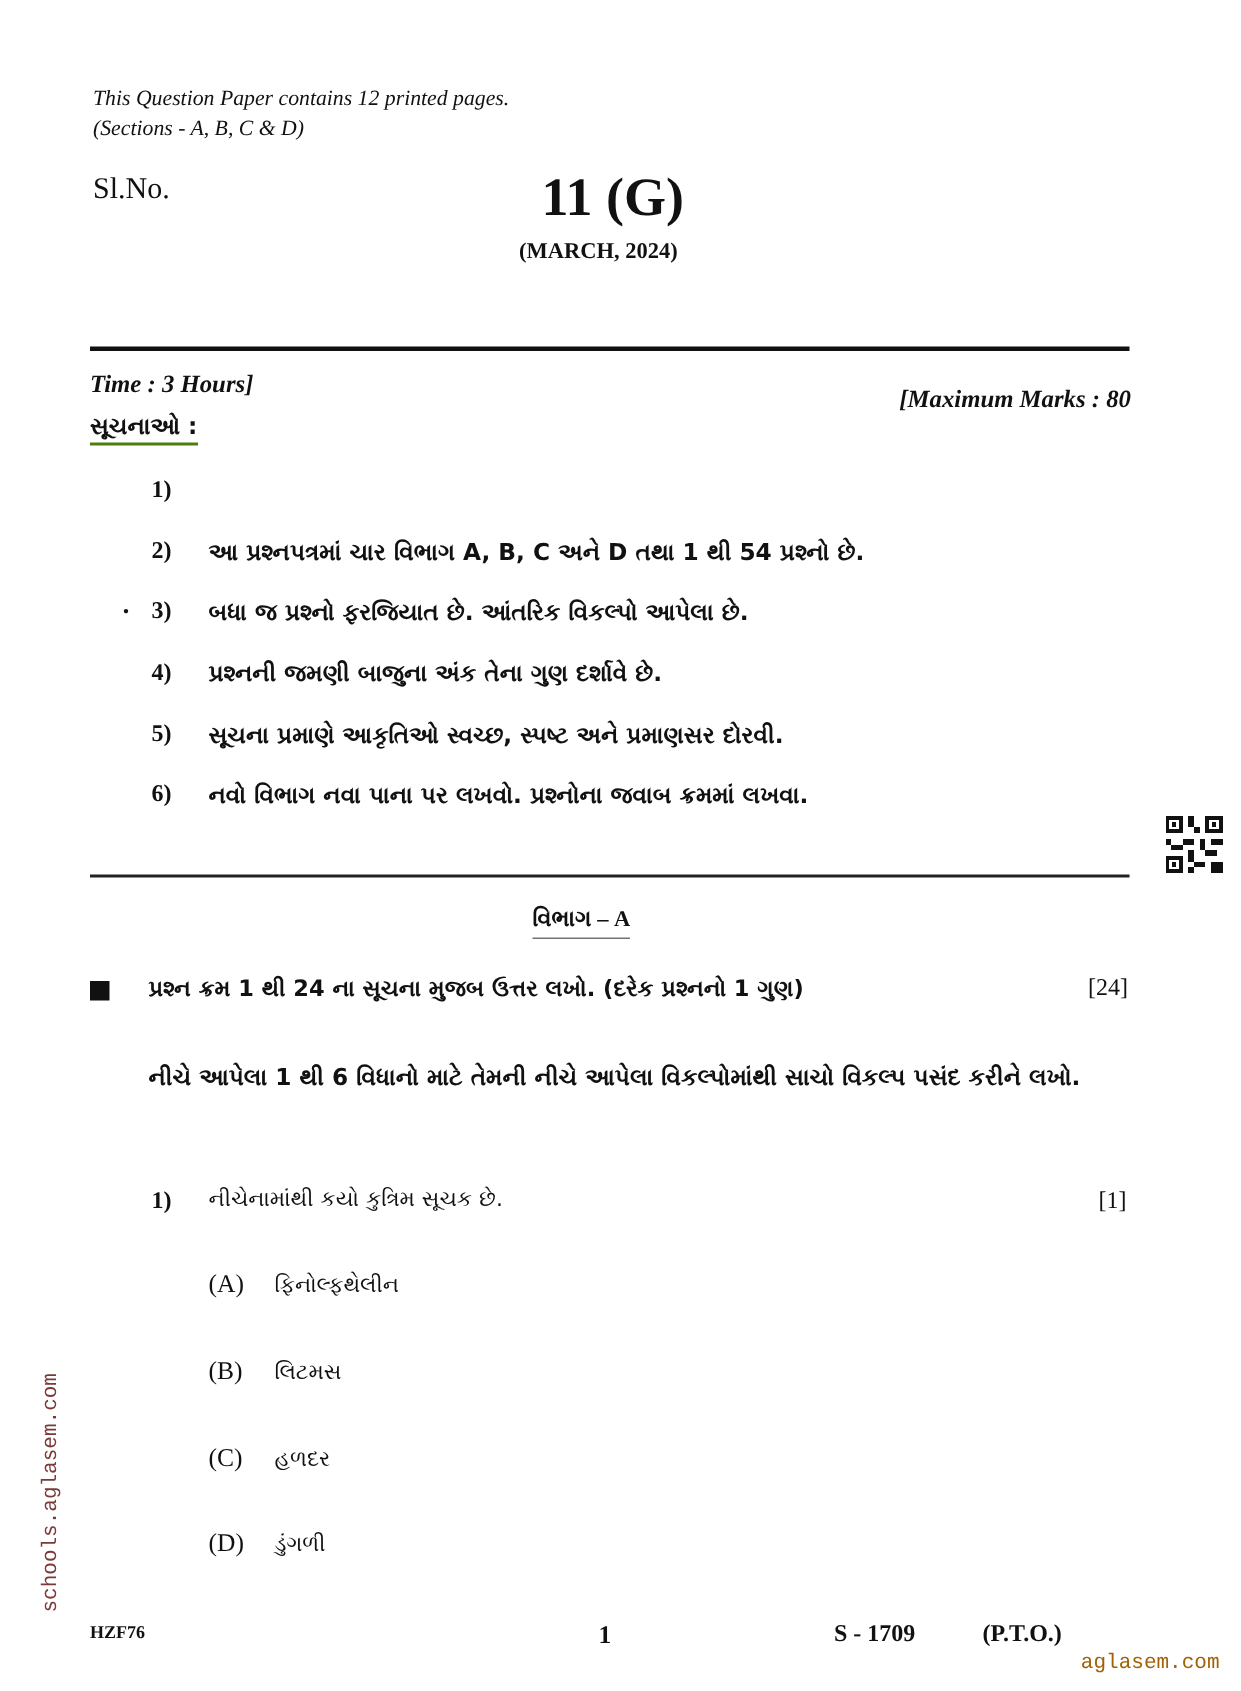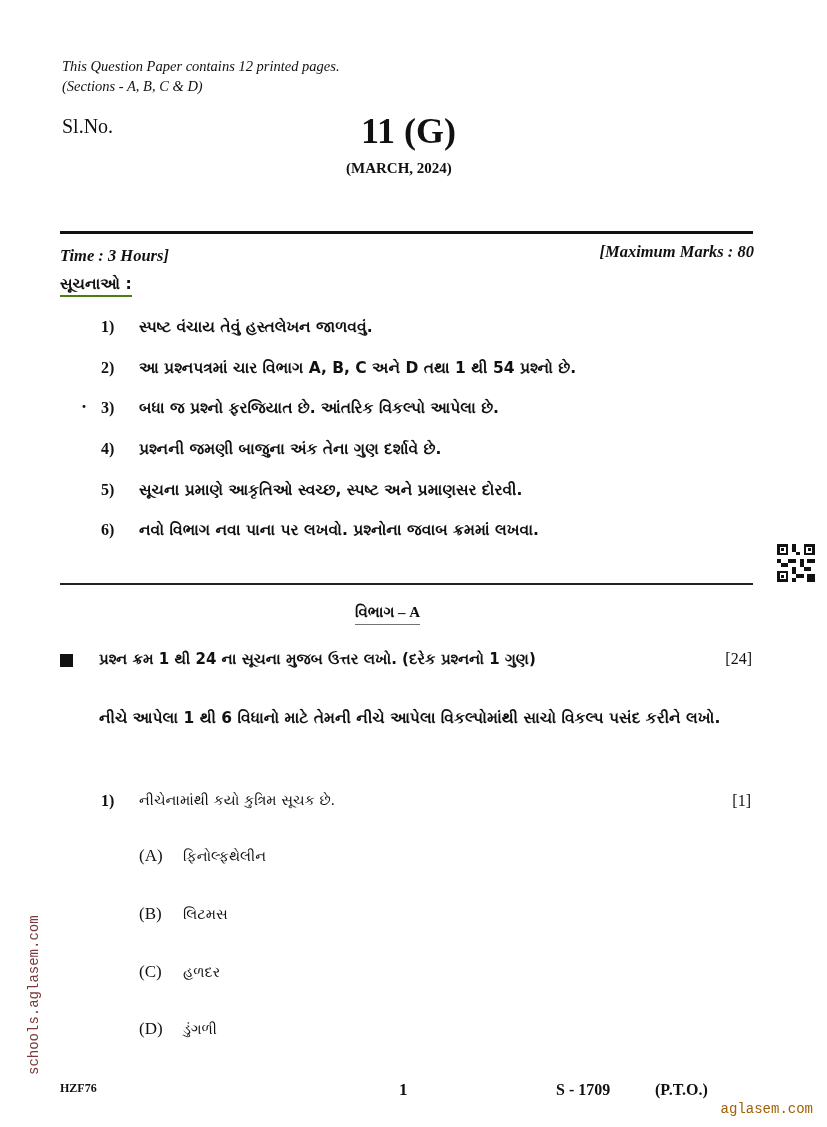--- a/index.html
+++ b/index.html
@@ -8,21 +8,21 @@
       font-family: "Liberation Serif", serif; color: #111;
     }
     .abs { position: absolute; }
     .intro1 { left: 62px; top: 58px; font-size: 14.5px; font-style: italic; }
     .intro2 { left: 62px; top: 78px; font-size: 14.5px; font-style: italic; font-weight: normal; }
     .slno { left: 62px; top: 115px; font-size: 20px; }
     .code { left: 361px; top: 110px; font-size: 36px; font-weight: bold; }
     .month { left: 346px; top: 160px; font-size: 15px; font-weight: bold; }
     .rule-top { left: 60px; top: 231px; width: 693px; height: 3px; background: #111; }
     .time { left: 60px; top: 246px; font-size: 16.5px; font-style: italic; font-weight: bold; }
-    .marks { right: 73px; top: 242px; font-size: 16.5px; font-style: italic; font-weight: bold; }
+    .marks { right: 73px; top: 256px; font-size: 16.5px; font-style: italic; font-weight: bold; }
     .instr-head { left: 60px; top: 275px; font-size: 15.5px; font-weight: bold; font-family: "DejaVu Sans", sans-serif; border-bottom: 2px solid #4d7c0f; padding-bottom: 2px; }
     .instr { left: 101px; font-size: 15.5px; font-weight: bold; font-family: "DejaVu Sans", sans-serif; display: flex; }
     .instr .num { width: 38px; font-family: "Liberation Serif", serif; font-size: 16px; }
     .bullet-dot { left: 81px; top: 397px; font-size: 18px; font-weight: bold; }
     .rule-mid { left: 60px; top: 583px; width: 693px; height: 2px; background: #222; }
     .section { left: 355px; top: 604px; font-size: 15px; font-weight: bold; font-family: Liberation Serif, serif; border-bottom: 1px solid #737373; padding-bottom: 3px; }
     .sq { left: 60px; top: 654px; width: 13px; height: 13px; background: #111; }
     .qhead { left: 99px; top: 650px; font-size: 15px; font-weight: bold; font-family: "DejaVu Sans", sans-serif; }
     .qmarks { right: 75px; top: 650px; font-size: 16px; }
     .para { left: 99px; top: 703px; width: 656px; font-size: 15.5px; font-weight: bold; line-height: 30px; font-family: "DejaVu Sans", sans-serif; }
@@ -53,21 +53,20 @@
 
 <div class="abs time">Time : 3 Hours]</div>
 <div class="abs marks">[Maximum Marks : 80</div>
 
 <div class="abs instr-head">સૂચનાઓ :</div>
 
 <div class="abs bullet-dot">·</div>
 
 <div class="abs instr" style="top:318px;">
   <span class="num">1)</span>
-  <span>સ્પષ્ટ વંચાય તેવું હસ્તલેખન જાળવવું.</span>
 </div>
 <div class="abs instr" style="top:359px;">
   <span class="num">2)</span>
   <span>આ પ્રશ્નપત્રમાં ચાર વિભાગ A, B, C અને D તથા 1 થી 54 પ્રશ્નો છે.</span>
 </div>
 <div class="abs instr" style="top:399px;">
   <span class="num">3)</span>
   <span>બધા જ પ્રશ્નો ફરજિયાત છે. આંતરિક વિકલ્પો આપેલા છે.</span>
 </div>
 <div class="abs instr" style="top:440px;">

